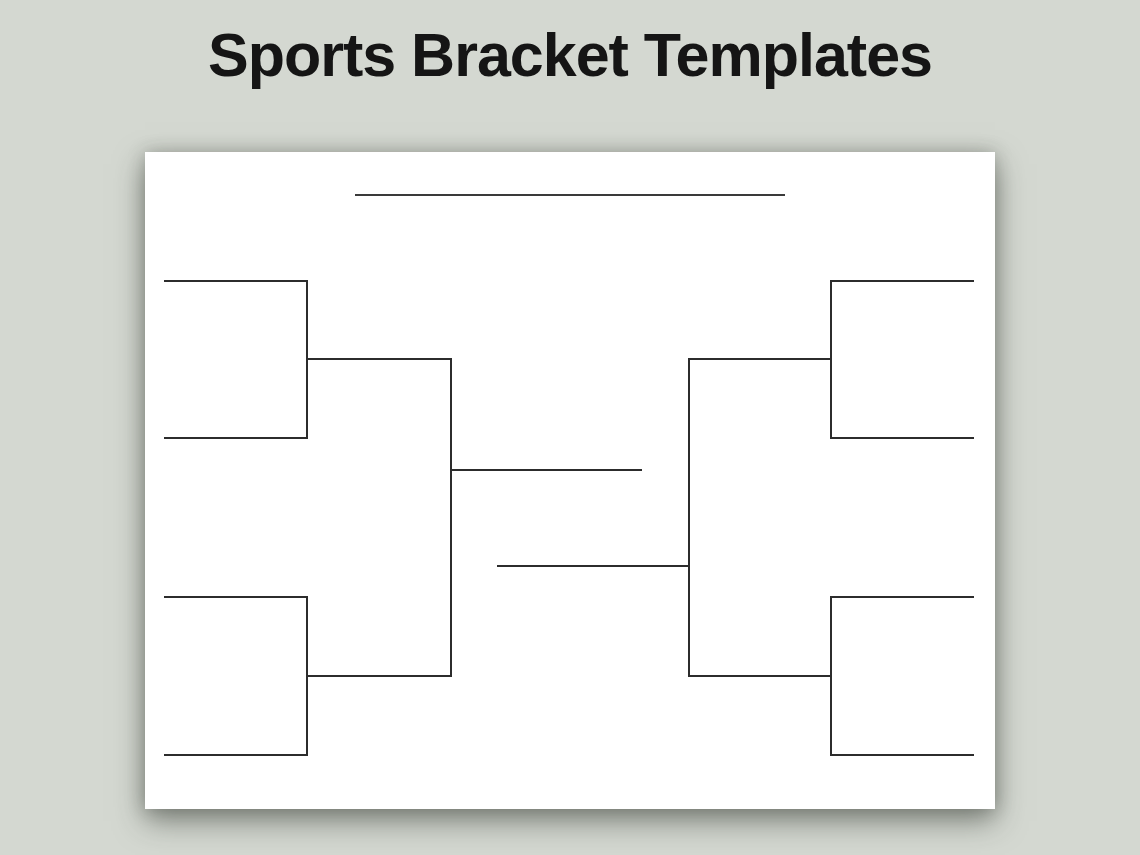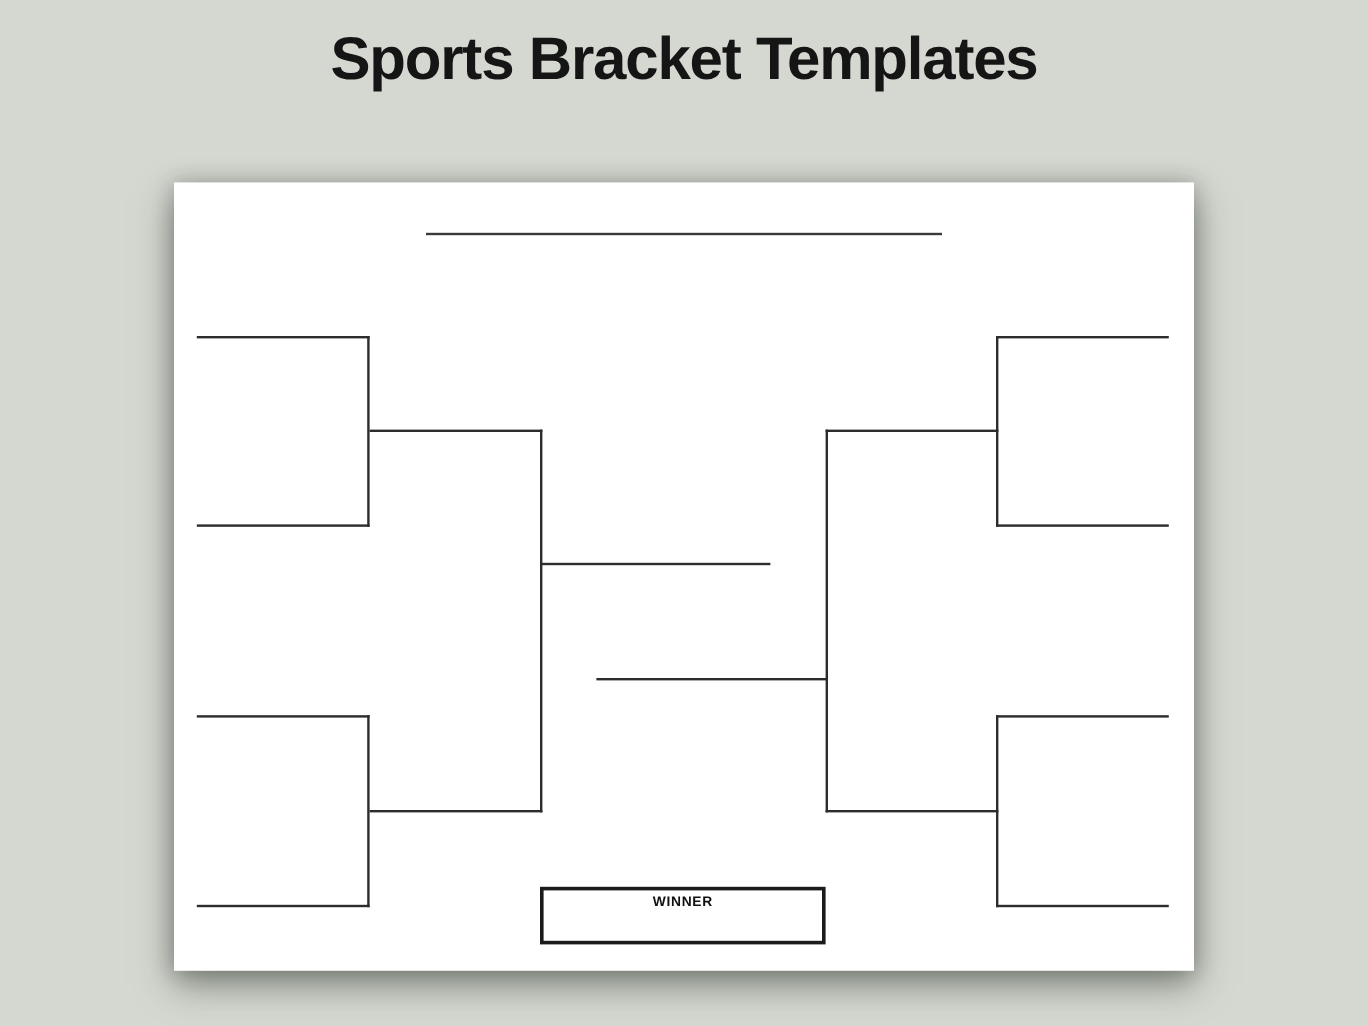--- a/index.html
+++ b/index.html
@@ -8,21 +8,21 @@
     background: #d4d8d1;
     font-family: "Liberation Sans", sans-serif;
     position: relative;
     overflow: hidden;
   }
   .title {
     position: absolute;
     top: 20px; left: 0;
     width: 1140px;
     text-align: center;
-    font-size: 50px;
+    font-size: 61px;
     font-weight: bold;
     letter-spacing: -1px;
     color: #151515;
   }
   .page {
     position: absolute;
     left: 145px; top: 152px;
     width: 850px; height: 657px;
     background: #ffffff;
     box-shadow: 0 12px 28px rgba(42, 48, 40, 0.50), 0 0 16px rgba(42, 48, 40, 0.25);
@@ -78,17 +78,14 @@
   <i class="ln h" style="left:543px; top:523px; width:144px;"></i>
 
   <i class="ln h" style="left:685px; top:128px; width:144px;"></i>
   <i class="ln v" style="left:685px; top:128px; height:159px;"></i>
   <i class="ln h" style="left:685px; top:285px; width:144px;"></i>
 
   <i class="ln h" style="left:685px; top:444px; width:144px;"></i>
   <i class="ln v" style="left:685px; top:444px; height:160px;"></i>
   <i class="ln h" style="left:685px; top:602px; width:144px;"></i>
 
-  <div class="winner-box">
-    <span class="winner-label">WINNER</span>
-  </div>
 
 </div>
 
 </body></html>

